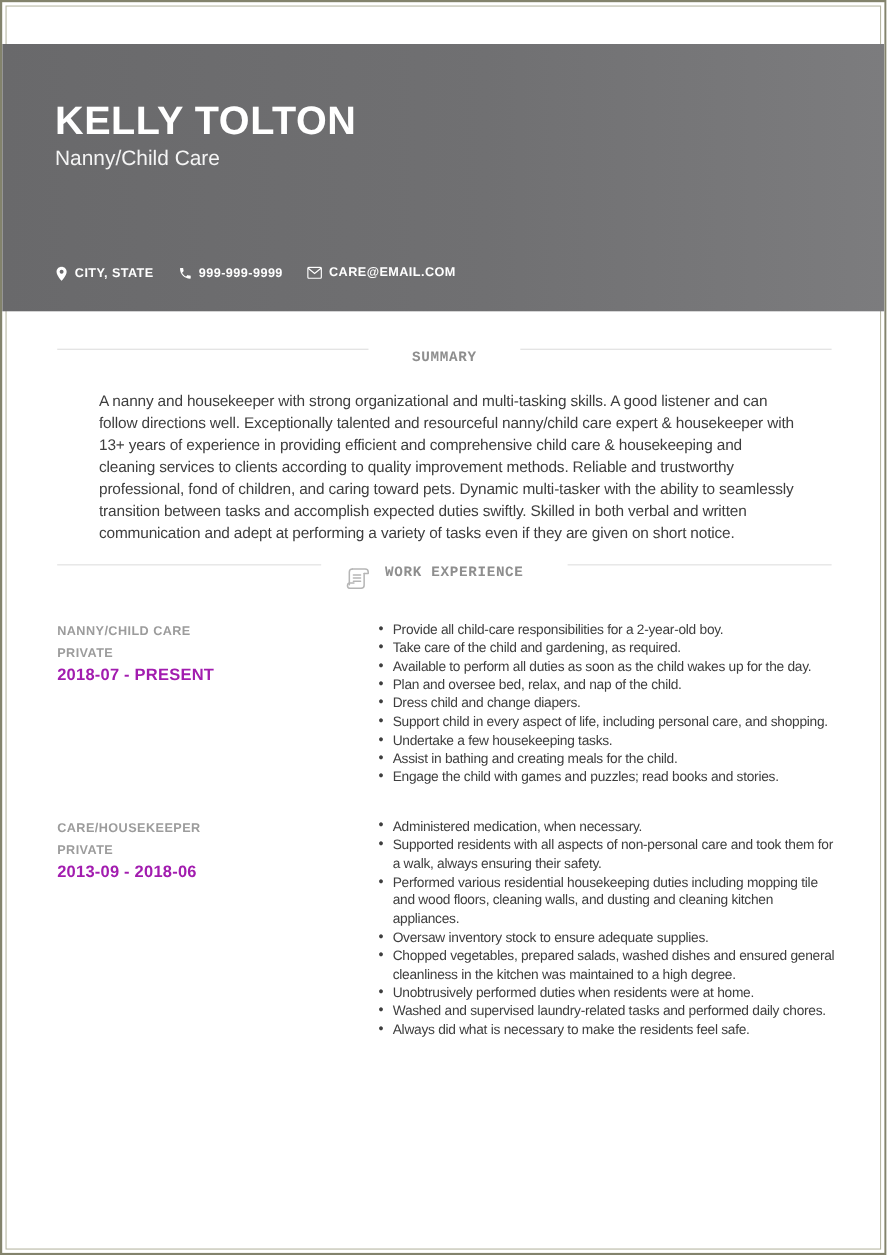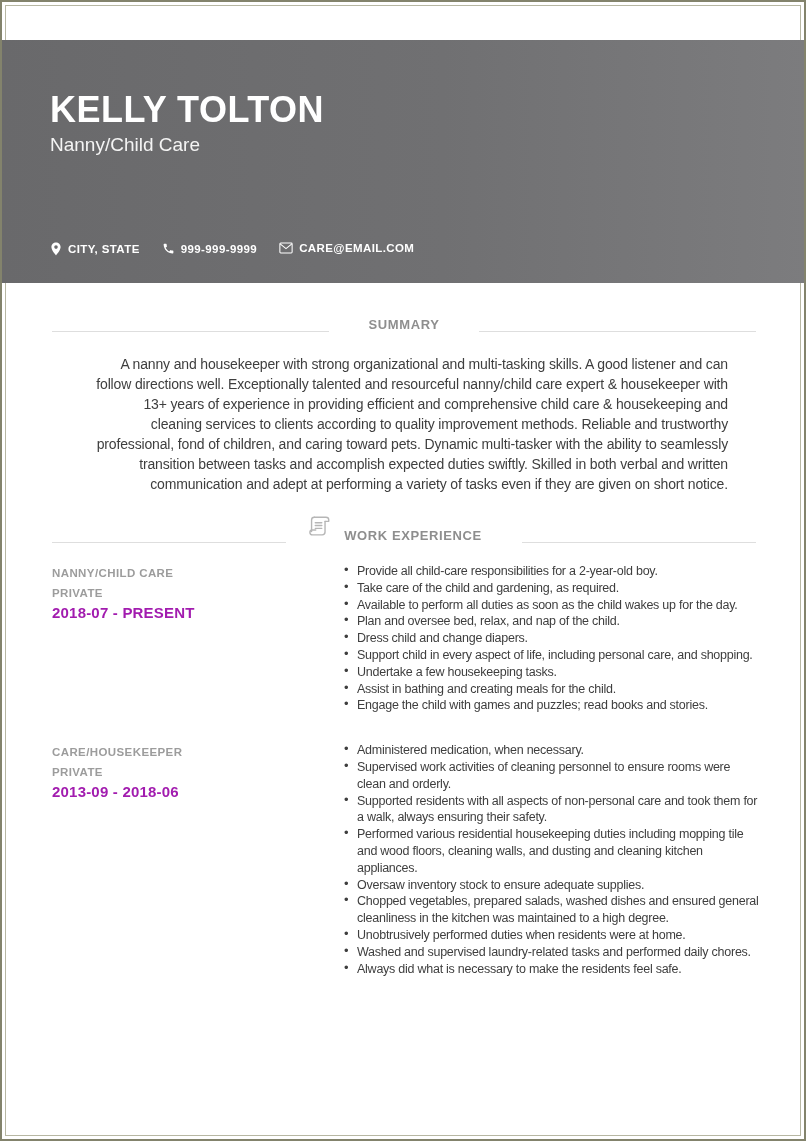--- a/index.html
+++ b/index.html
@@ -44,40 +44,40 @@
     display:flex; align-items:flex-start; gap:22px;
     font-size:11.5px; font-weight:700; letter-spacing:0.4px;margin-top:44px;
   }
   .c-item { display:flex; align-items:center; gap:6px; white-space:nowrap; }
   .c-item svg { display:block; }
 
   
   .content { padding:0 48px 0 50px; }
 
   .sec-head {
-    display:flex; align-items:flex-end; justify-content:center;
+    display:flex; align-items:flex-start; justify-content:center;
     margin-top:34px;
+    font-family:Liberation Mono, monospace;
   }
   .sec-head.with-icon { margin-top:19px; }
   .rule { flex:1; height:1px; background:#dedede; }
   .sec-title {
     margin:0 40px;
     font-size:13px; font-weight:700;
     color:#8e8e8e; letter-spacing:0.6px;
     white-space:nowrap;
   }
   .sec-head.with-icon .sec-title { margin-left:12px; }
   .scroll-ic { margin-left:20px; flex:0 0 auto; }
 
   .summary {
     margin:22px 35px 0 38px;
     width:638px;
     font-size:14px; line-height:20px; letter-spacing:-0.15px;
     color:#3e3e3e;
-    text-align:right;
   }
 
   .job {
     display:grid;
     grid-template-columns:292px 1fr;
     margin-top:20px;
   }
   .job + .job { margin-top:28px; }
   .meta { font-weight:700; line-height:20px; }
   .jt, .je {
@@ -184,21 +184,20 @@
     </section>
 
     <section class="job">
       <div class="meta">
         <div class="jt">CARE/HOUSEKEEPER</div>
         <div class="je">PRIVATE</div>
         <div class="jd">2013-09 - 2018-06</div>
       </div>
       <ul class="bullets">
         <li>Administered medication, when necessary.</li>
-        <li>Supervised work activities of cleaning personnel to ensure rooms were clean and orderly.</li>
         <li>Supported residents with all aspects of non-personal care and took them for a walk, always ensuring their safety.</li>
         <li>Performed various residential housekeeping duties including mopping tile and wood floors, cleaning walls, and dusting and cleaning kitchen appliances.</li>
         <li>Oversaw inventory stock to ensure adequate supplies.</li>
         <li>Chopped vegetables, prepared salads, washed dishes and ensured general cleanliness in the kitchen was maintained to a high degree.</li>
         <li>Unobtrusively performed duties when residents were at home.</li>
         <li>Washed and supervised laundry-related tasks and performed daily chores.</li>
         <li>Always did what is necessary to make the residents feel safe.</li>
       </ul>
     </section>
 

